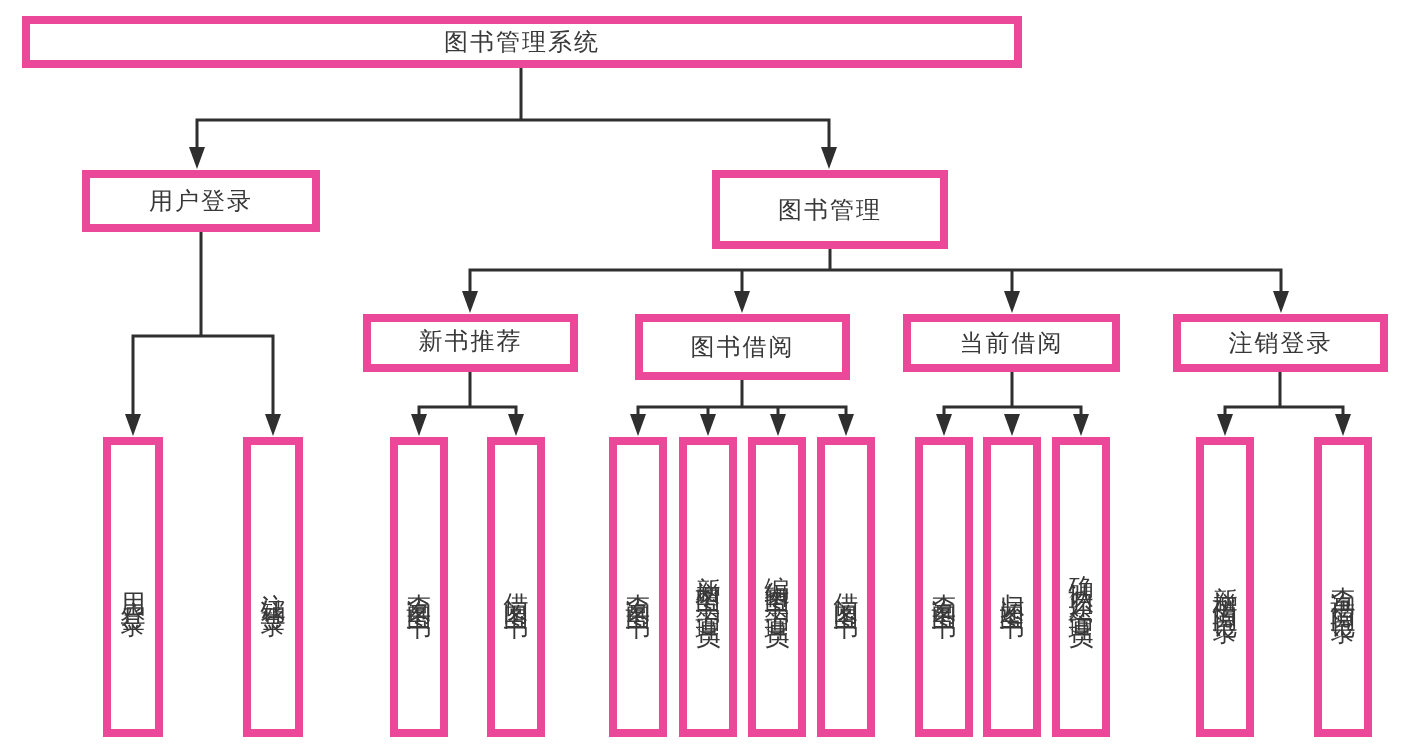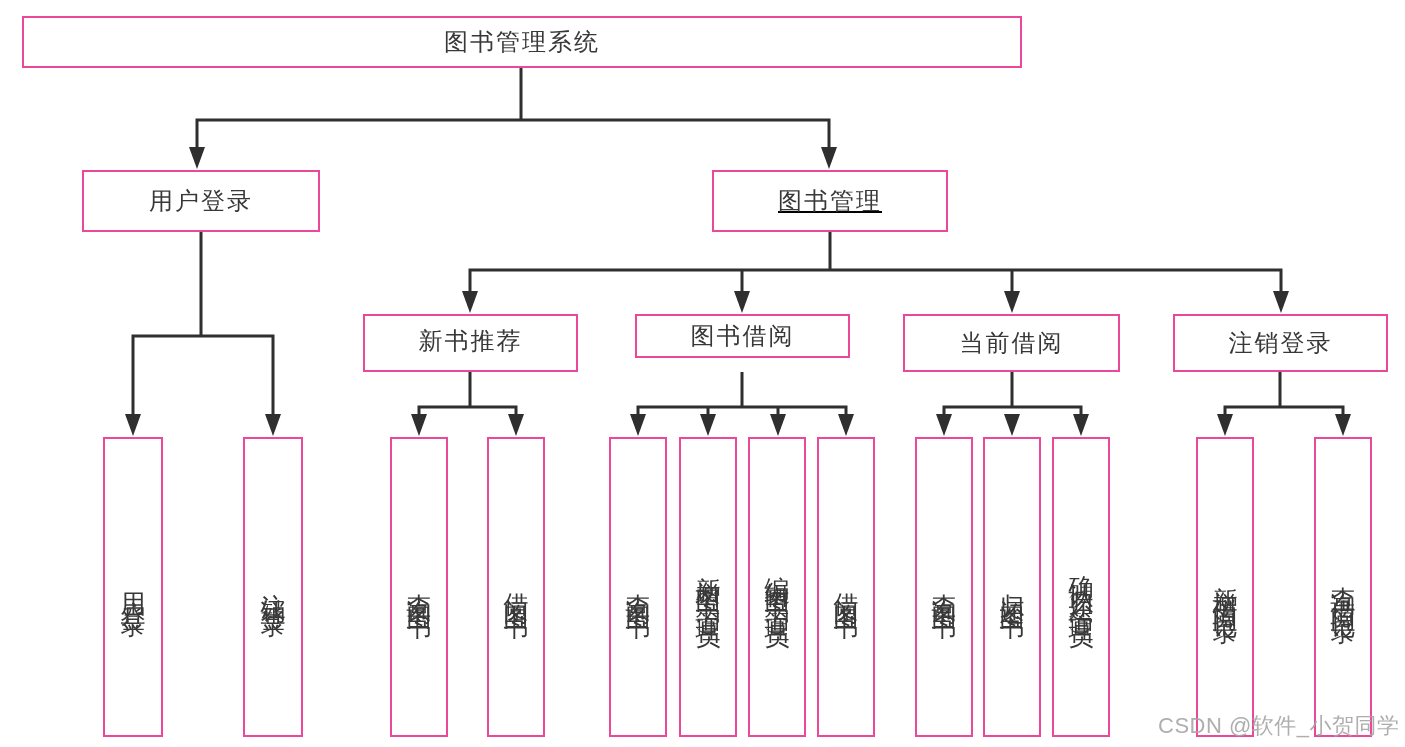--- a/index.html
+++ b/index.html
@@ -18,21 +18,21 @@
   .connectors {
     position: absolute;
     left: 0;
     top: 0;
     z-index: 1;
   }
   .box {
     position: absolute;
     box-sizing: border-box;
     background: #ffffff;
-    border: 2px solid #ec4899;
+    border: 8px solid #ec4899;
     display: flex;
     align-items: center;
     justify-content: center;
     z-index: 2;
   }
   .box .label {
     color: #383838;
     font-size: 24px;
     letter-spacing: 2px;
     white-space: nowrap;
@@ -107,28 +107,28 @@
     </g>
   </svg>
 
   <div class="box" style="left:22px; top:16px; width:1000px; height:52px;">
     <span class="label">图书管理系统</span>
   </div>
 
   <div class="box" style="left:82px; top:170px; width:238px; height:62px;">
     <span class="label">用户登录</span>
   </div>
-  <div class="box" style="left:712px; top:170px; width:236px; height:62px;text-decoration:underline;">
+  <div class="box" style="left:712px; top:170px; width:236px; height:79px;">
     <span class="label">图书管理</span>
   </div>
 
   <div class="box" style="left:363px; top:314px; width:215px; height:58px;font-family:Liberation Mono, monospace;">
     <span class="label">新书推荐</span>
   </div>
-  <div class="box" style="left:635px; top:314px; width:215px; height:44px;">
+  <div class="box" style="left:635px; top:314px; width:215px; height:66px;">
     <span class="label">图书借阅</span>
   </div>
   <div class="box" style="left:903px; top:314px; width:217px; height:58px;">
     <span class="label">当前借阅</span>
   </div>
   <div class="box" style="left:1173px; top:314px; width:215px; height:58px;">
     <span class="label">注销登录</span>
   </div>
 
   <div class="box leaf" style="left:103px; width:60px;">
@@ -168,15 +168,14 @@
     <span class="vlabel">确认归还（管理员）</span>
   </div>
 
   <div class="box leaf" style="left:1196px; width:58px;">
     <span class="vlabel">新增借阅记录</span>
   </div>
   <div class="box leaf" style="left:1314px; width:58px;">
     <span class="vlabel">查询借阅记录</span>
   </div>
 
-  <div class="watermark">CSDN @软件_小贺同学</div>
 
 </div>
 
 </body></html>

